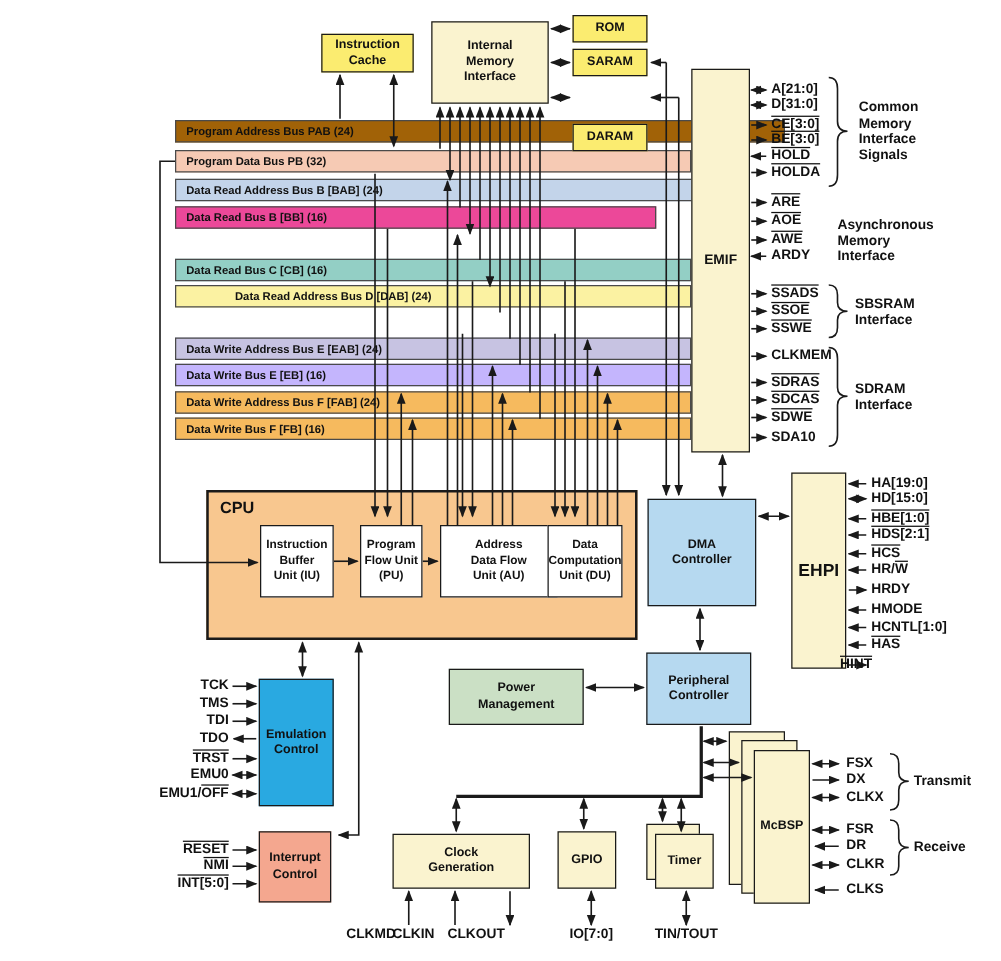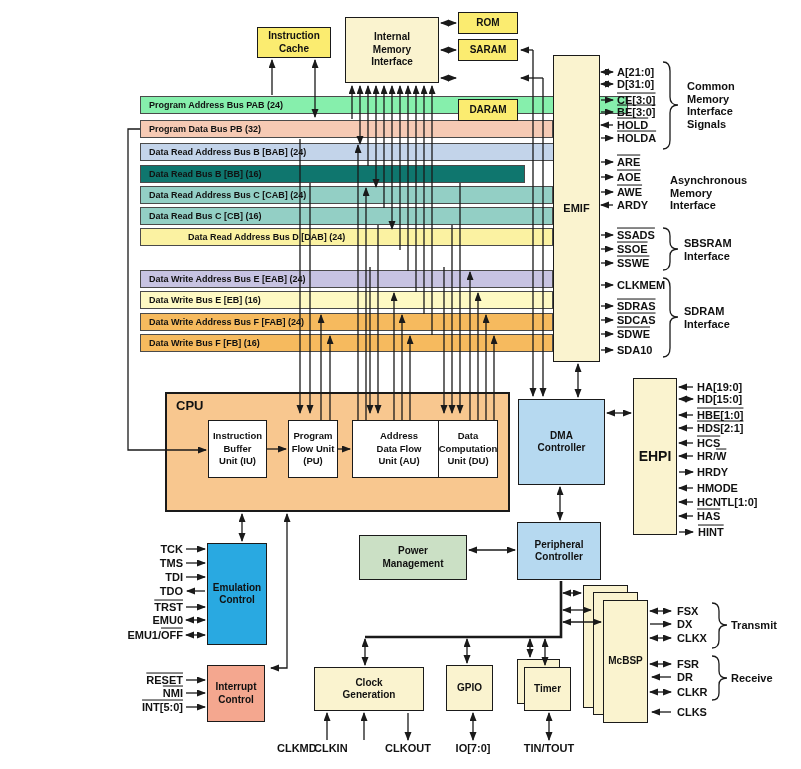--- a/index.html
+++ b/index.html
@@ -25,29 +25,28 @@
   .c-blue{background:#B6D9F0;}
   .c-emu{background:#29A9E1;}
   .c-int{background:#F4A78F;}
   .c-grn{background:#CBE0C5;}
 </style>
 </head>
 <body>
 
 <div id="stage">
 
-  <div class="bus" style="top:96px;width:488px;background:#86efac;">Program Address Bus PAB (24)</div>
+  <div class="bus" style="top:96px;width:488px;background:#a16207;">Program Address Bus PAB (24)</div>
   <div class="bus" style="top:120px;width:413px;background:#F6CAB4;">Program Data Bus PB (32)</div>
   <div class="bus" style="top:143px;width:435px;background:#C3D4EA;">Data Read Address Bus B [BAB] (24)</div>
-  <div class="bus" style="top:165px;width:385px;background:#0f766e;">Data Read Bus B [BB] (16)</div>
-  <div class="bus" style="top:186px;width:413px;background:#93CFC5;">Data Read Address Bus C [CAB] (24)</div>
+  <div class="bus" style="top:165px;width:385px;background:#ec4899;">Data Read Bus B [BB] (16)</div>
   <div class="bus" style="top:207px;width:413px;background:#93CFC5;">Data Read Bus C [CB] (16)</div>
   <div class="bus" style="top:228px;width:413px;background:#FBF2A2;padding-left:47px;">Data Read Address Bus D [DAB] (24)</div>
   <div class="bus" style="top:270px;width:413px;background:#C7C3E2;">Data Write Address Bus E [EAB] (24)</div>
-  <div class="bus" style="top:291px;width:413px;background:#fef9c3;">Data Write Bus E [EB] (16)</div>
+  <div class="bus" style="top:291px;width:413px;background:#c4b5fd;">Data Write Bus E [EB] (16)</div>
   <div class="bus" style="top:313px;width:413px;background:#F6BA5E;">Data Write Address Bus F [FAB] (24)</div>
   <div class="bus" style="top:334px;width:413px;background:#F6BA5E;">Data Write Bus F [FB] (16)</div>
 
   <div class="blk c-yellow" style="left:257px;top:27px;width:74px;height:31px;">Instruction
 Cache</div>
   <div class="blk c-pale" style="left:345px;top:17px;width:94px;height:66px;">Internal
 Memory
 Interface</div>
   <div class="blk c-yellow" style="left:458px;top:12px;width:60px;height:22px;">ROM</div>
   <div class="blk c-yellow" style="left:458px;top:39px;width:60px;height:22px;">SARAM</div>
@@ -259,21 +258,21 @@
   <div class="sig" style="left:697px;top:387px;">HA[19:0]</div>
   <div class="sig" style="left:697px;top:399px;">HD[15:0]</div>
   <div class="sig ol" style="left:697px;top:415px;">HBE[1:0]</div>
   <div class="sig ol" style="left:697px;top:428px;">HDS[2:1]</div>
   <div class="sig ol" style="left:697px;top:443px;">HCS</div>
   <div class="sig" style="left:697px;top:456px;"><span>HR/</span><span class="ol">W</span></div>
   <div class="sig" style="left:697px;top:472px;">HRDY</div>
   <div class="sig" style="left:697px;top:488px;">HMODE</div>
   <div class="sig" style="left:697px;top:502px;">HCNTL[1:0]</div>
   <div class="sig ol" style="left:697px;top:516px;">HAS</div>
-  <div class="sig ol" style="left:698px;top:532px;">HINT</div>
+  <div class="sig ol" style="left:672px;top:532px;">HINT</div>
 
   <div class="sig r" style="left:83px;top:549px;">TCK</div>
   <div class="sig r" style="left:83px;top:563px;">TMS</div>
   <div class="sig r" style="left:83px;top:577px;">TDI</div>
   <div class="sig r" style="left:83px;top:591px;">TDO</div>
   <div class="sig r ol" style="left:83px;top:607px;">TRST</div>
   <div class="sig r" style="left:83px;top:620px;">EMU0</div>
   <div class="sig r" style="left:83px;top:635px;"><span>EMU1/</span><span class="ol">OFF</span></div>
 
   <div class="sig r ol" style="left:83px;top:680px;">RESET</div>
@@ -285,17 +284,17 @@
   <div class="sig" style="left:677px;top:638px;">CLKX</div>
   <div class="cap" style="left:731px;top:619px;">Transmit</div>
   <div class="sig" style="left:677px;top:664px;">FSR</div>
   <div class="sig" style="left:677px;top:677px;">DR</div>
   <div class="sig" style="left:677px;top:692px;">CLKR</div>
   <div class="cap" style="left:731px;top:672px;">Receive</div>
   <div class="sig" style="left:677px;top:712px;">CLKS</div>
 
   <div class="sig" style="left:277px;top:748px;width:100px;text-align:left;">CLKMD</div>
   <div class="sig" style="left:314px;top:748px;width:100px;text-align:left;">CLKIN</div>
-  <div class="sig" style="left:358px;top:748px;width:100px;text-align:center;">CLKOUT</div>
+  <div class="sig" style="left:358px;top:748px;width:100px;">CLKOUT</div>
   <div class="sig" style="left:423px;top:748px;width:100px;text-align:center;">IO[7:0]</div>
   <div class="sig" style="left:499px;top:748px;width:100px;text-align:center;">TIN/TOUT</div>
 
 </div>
 
 </body></html>

